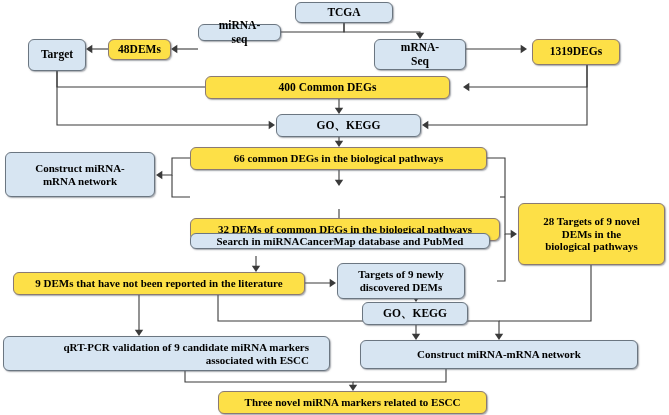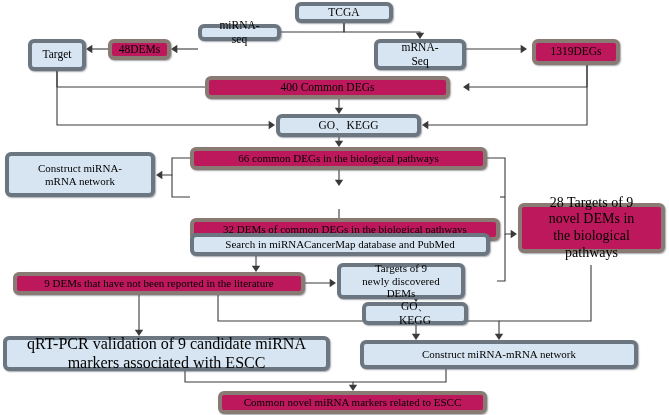--- a/index.html
+++ b/index.html
@@ -23,30 +23,30 @@
     height: 415px;
     pointer-events: none;
   }
   .node {
     position: absolute;
     box-sizing: border-box;
     display: flex;
     align-items: center;
     justify-content: center;
     text-align: center;
-    border: 4px solid #1d4ed8;
+    border: 1px solid #1d4ed8;
     border-radius: 6px;
-    font-weight: normal;
+    font-weight: bold;
     color: #000000;
     line-height: 1.18;
     padding: 1px 20px;
     box-shadow: 1px 1px 1.5px rgba(90,95,105,0.55);
     z-index: 2;
   }
-  .node.pink  { background: #be185d; border-color: #8a7a74; }
+  .node.pink  { background: #fde047; border-color: #8a7a74; }
   .node.blue  { background: #d7e5f2; border-color: #6b7681; }
 </style>
 </head>
 <body>
 
 <div id="canvas">
   <svg id="edges" viewBox="0 0 669 415">
       <g>
         <path d="M 344 23 L 344 32 L 239 32 L 239 37" fill="none" stroke="#3a3a3a" stroke-width="1.1"></path>
         <polygon points="239,39 234.8,32.7 243.2,32.7" fill="#3a3a3a"></polygon>
@@ -156,22 +156,22 @@
       <div class="node blue" style="left: 28px; top: 39px; width: 58px; height: 32px; font-size: 11.5px;">Target</div>
       <div class="node pink" style="left: 108px; top: 39px; width: 63px; height: 21px; font-size: 11.5px;">48DEMs</div>
       <div class="node blue" style="left: 198px; top: 24px; width: 83px; height: 17px; font-size: 11.5px;">miRNA-seq</div>
       <div class="node blue" style="left: 374px; top: 39px; width: 92px; height: 31px; font-size: 11.5px;">mRNA-Seq</div>
       <div class="node pink" style="left: 532px; top: 39px; width: 88px; height: 26px; font-size: 11.5px;">1319DEGs</div>
       <div class="node pink" style="left: 205px; top: 76px; width: 245px; height: 23px; font-size: 11.5px;">400 Common DEGs</div>
       <div class="node blue" style="left: 276px; top: 114px; width: 145px; height: 23px; font-size: 11.5px;">GO、KEGG</div>
       <div class="node blue" style="left: 5px; top: 152px; width: 150px; height: 45px; font-size: 11px;">Construct miRNA-mRNA network</div>
       <div class="node pink" style="left: 190px; top: 147px; width: 297px; height: 23px; font-size: 11px;">66 common DEGs in the biological pathways</div>
       <div class="node pink" style="left: 190px; top: 186px; width: 310px; height: 23px; font-size: 11px; margin-top: 32px;">32 DEMs of common DEGs in the biological pathways</div>
-      <div class="node pink" style="left: 518px; top: 203px; width: 147px; height: 50px; font-size: 14px;">28 Targets of  9 novel DEMs  in the biological pathways</div>
-      <div class="node blue" style="left: 190px; top: 233px; width: 300px; height: 23px; font-size: 11px;">Search in miRNACancerMap database and PubMed</div>
+      <div class="node pink" style="left: 518px; top: 203px; width: 147px; height: 62px; font-size: 11px;">28 Targets of  9 novel DEMs  in the biological pathways</div>
+      <div class="node blue" style="left: 190px; top: 233px; width: 300px; height: 16px; font-size: 11px;">Search in miRNACancerMap database and PubMed</div>
       <div class="node pink" style="left: 5px; top: 272px; width: 292px; height: 23px; font-size: 11px; margin-left: 8px;">9 DEMs that have not been reported in the literature</div>
       <div class="node blue" style="left: 337px; top: 263px; width: 128px; height: 36px; font-size: 11px;">Targets of 9 newly discovered DEMs</div>
       <div class="node blue" style="left: 362px; top: 302px; width: 106px; height: 23px; font-size: 11.5px;">GO、KEGG</div>
-      <div class="node blue" style="left: 3px; top: 336px; width: 327px; height: 35px; font-size: 16px;">qRT-PCR validation of 9 candidate miRNA markers associated with ESCC</div>
+      <div class="node blue" style="left: 3px; top: 336px; width: 327px; height: 35px; font-size: 11px; text-align: right;">qRT-PCR validation of 9 candidate miRNA markers associated with ESCC</div>
       <div class="node blue" style="left: 360px; top: 340px; width: 278px; height: 29px; font-size: 11px;">Construct miRNA-mRNA network</div>
-      <div class="node pink" style="left: 218px; top: 391px; width: 269px; height: 23px; font-size: 11px;">Common novel miRNA markers related to ESCC</div>
+      <div class="node pink" style="left: 218px; top: 391px; width: 269px; height: 23px; font-size: 11px;">Three novel miRNA markers related to ESCC</div>
     </div>
 </div>
 
 </body></html>

